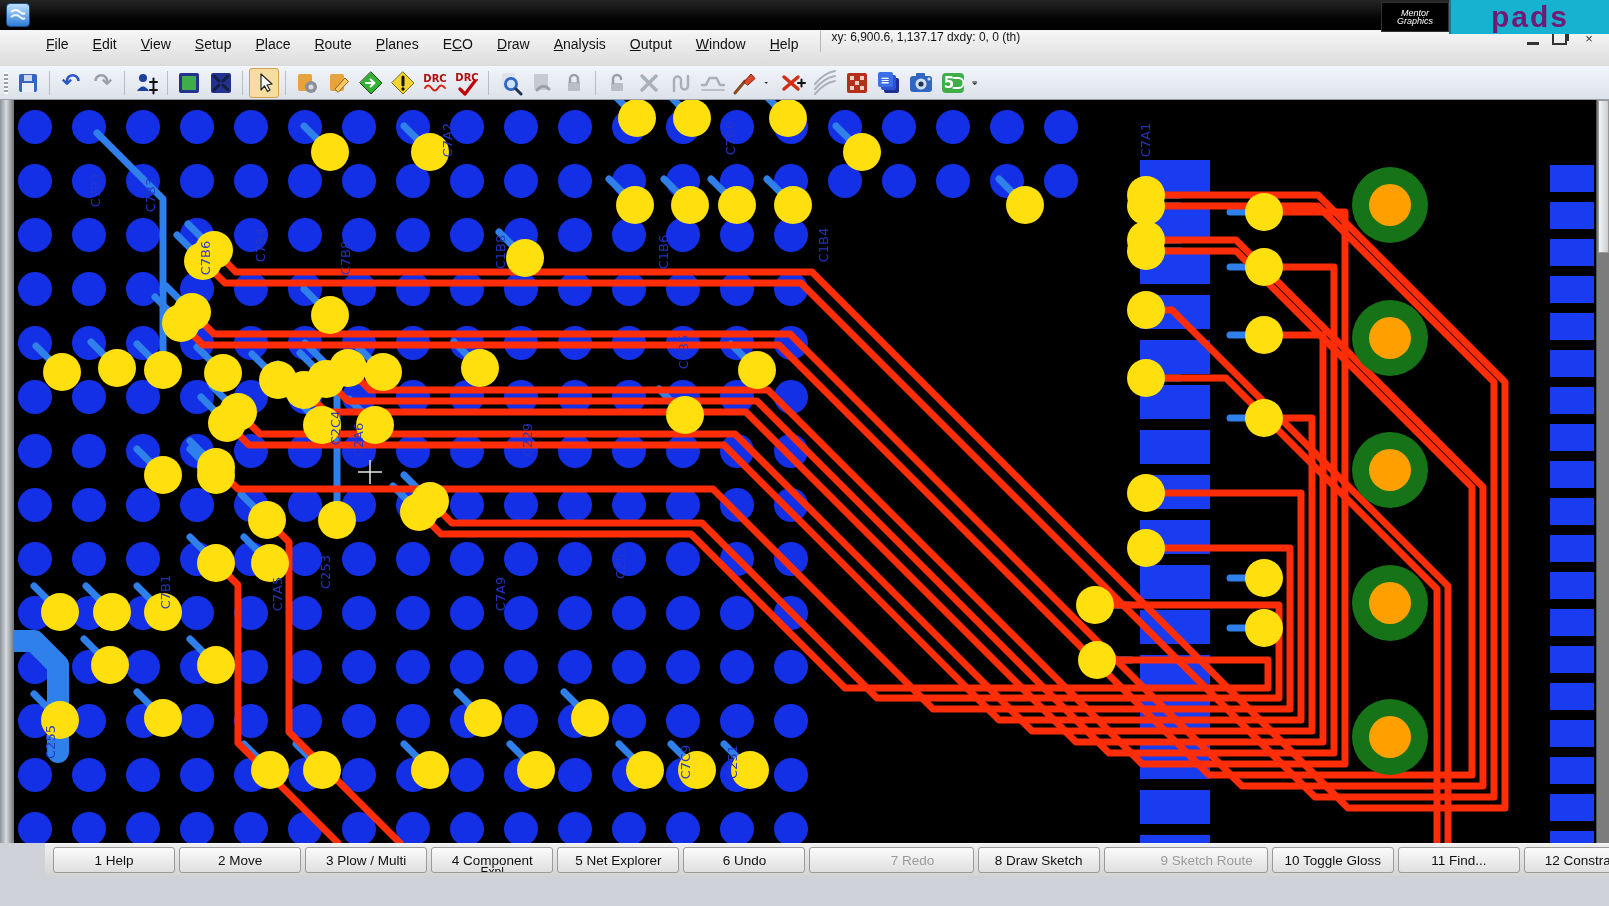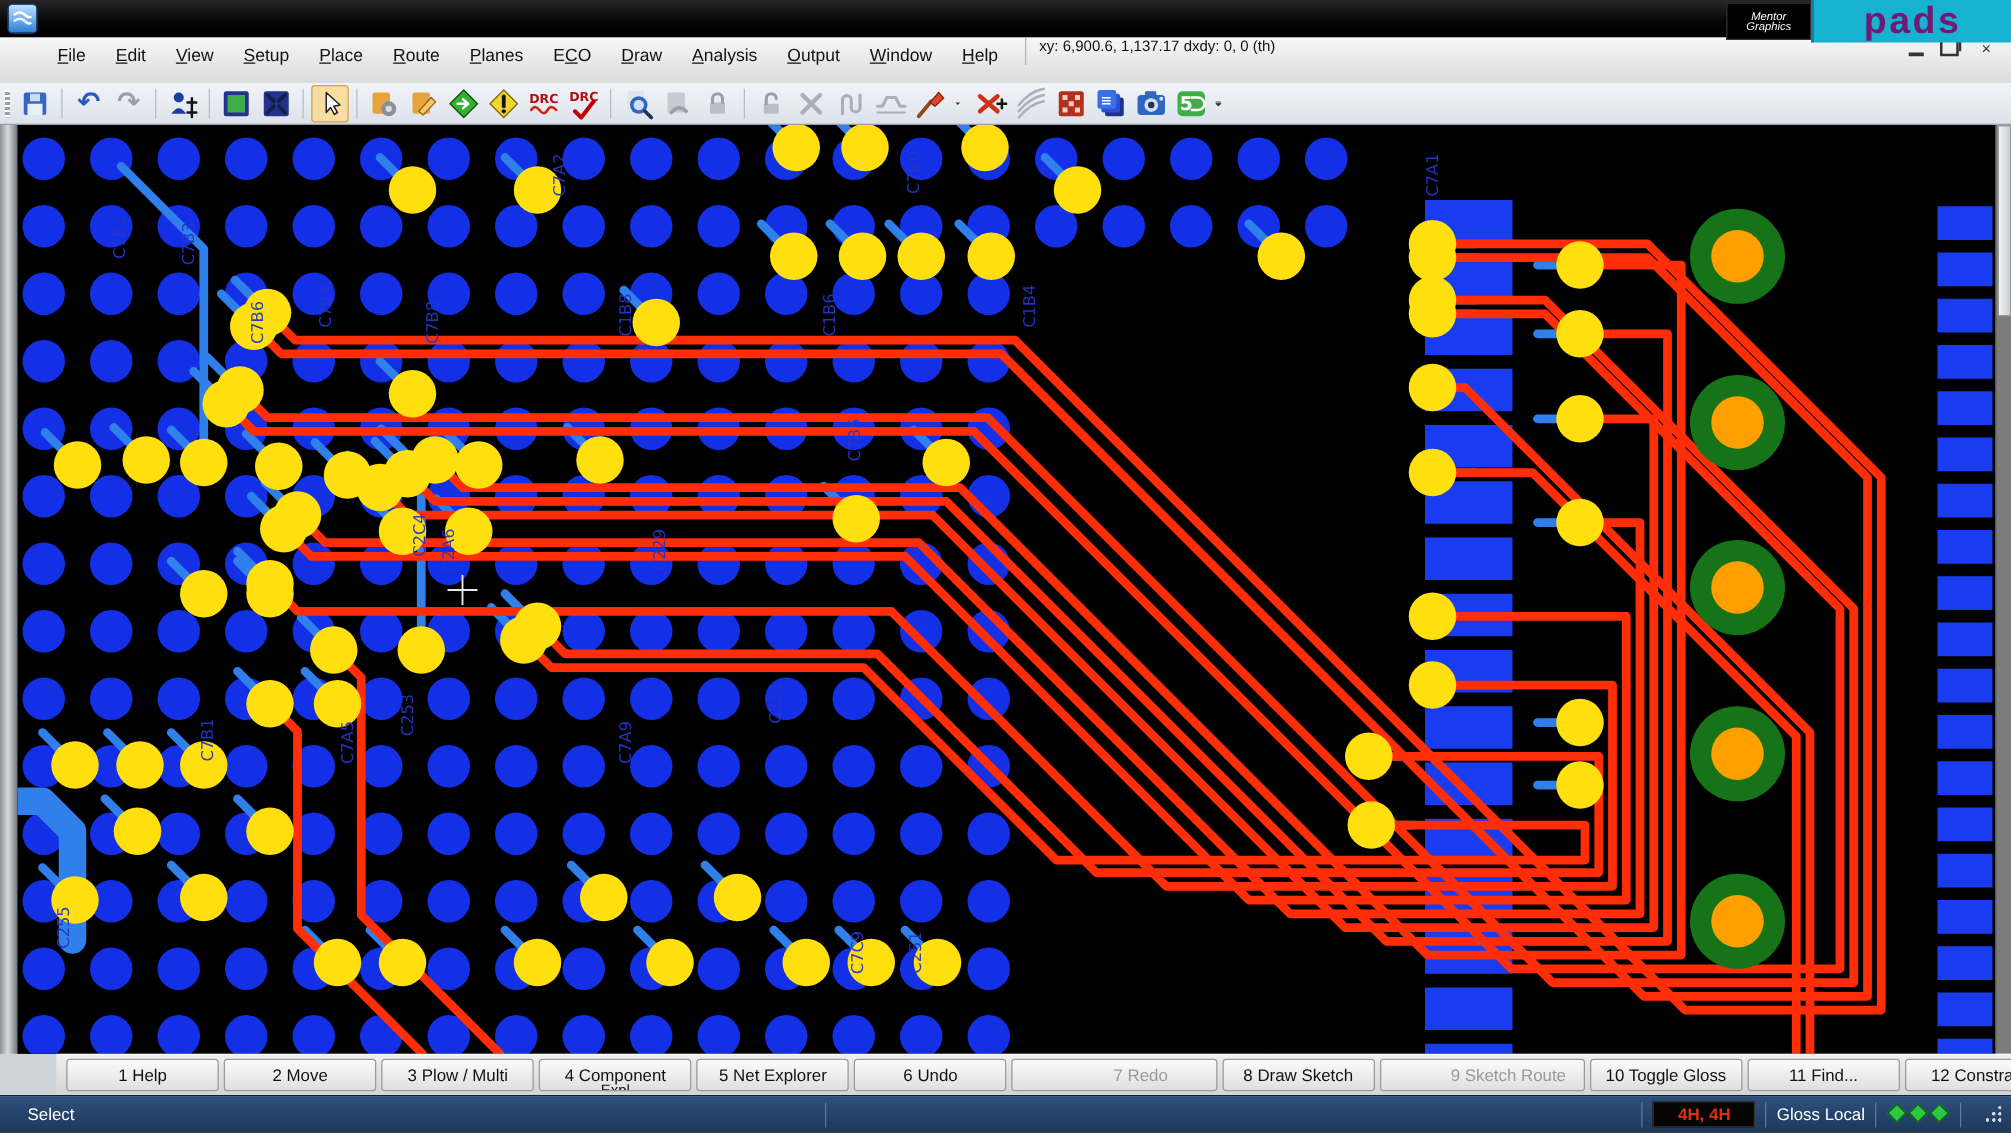--- a/index.html
+++ b/index.html
@@ -840,26 +840,13 @@
       </div>
       <div class="fkey">
         <span>11 Find...</span>
       </div>
       <div class="fkey">
         <span>12 Constraint</span>
         <div class="line2">..</div>
       </div>
     </div>
 
-  <div id="statusbar">
-    <div id="sb-mode">Select</div>
-    <div class="sb-sep"></div>
-    <div style="flex:1"></div>
-    <div class="sb-sep"></div>
-    <div id="sb-grid">4H, 4H</div>
-    <div class="sb-sep"></div>
-    <div id="sb-gloss">Gloss Local</div>
-    <div class="sb-sep"></div>
-    <div id="sb-diamonds"><span class="diamond"></span><span class="diamond"></span><span class="diamond"></span></div>
-    <div class="sb-sep"></div>
-    <div id="sb-grip"></div>
-  </div>
 </div>
 
 </body></html>

